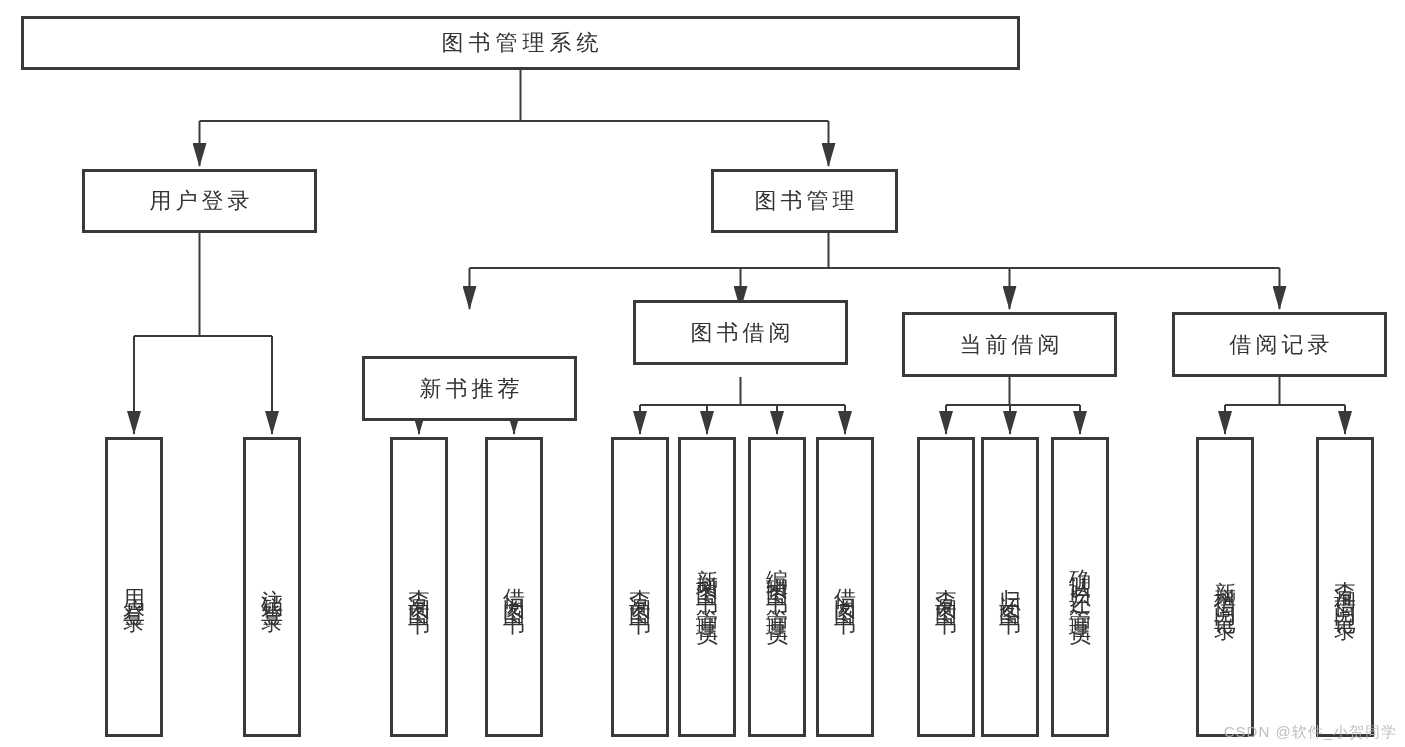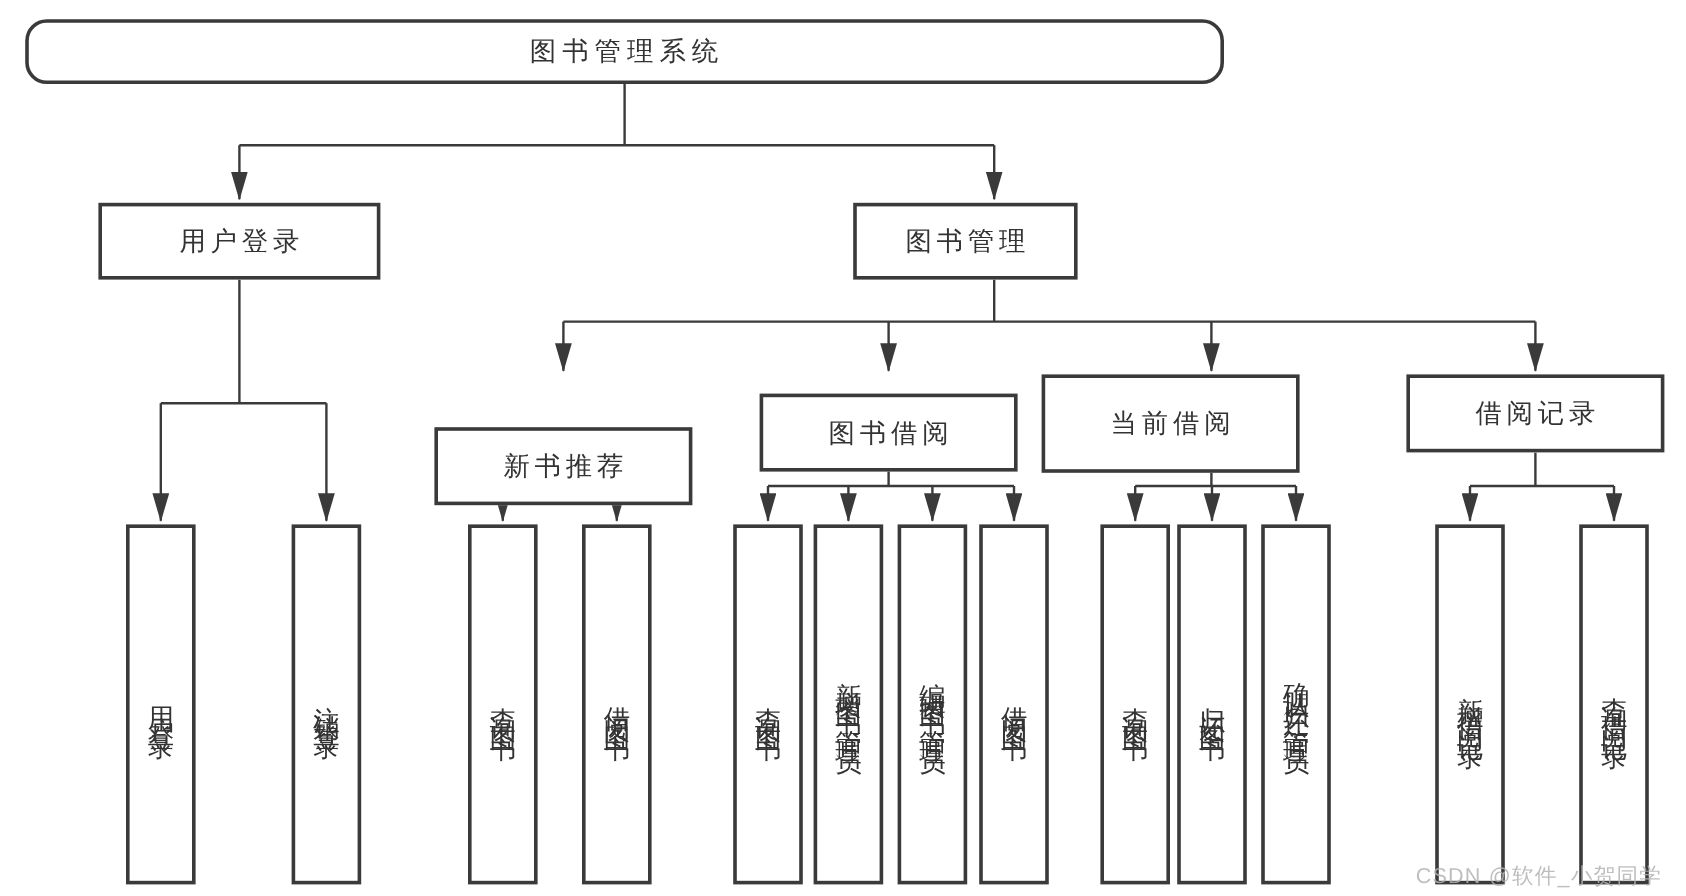--- a/index.html
+++ b/index.html
@@ -17,21 +17,21 @@
   .vbox {
     position:absolute; box-sizing:border-box; background:#ffffff;
     border:3px solid #3a3a3a; top:437px; height:300px; width:58px;
     display:flex; align-items:center; justify-content:center;
   }
   .vbox span {
     writing-mode:vertical-rl; text-orientation:mixed;
     font-size:22px; letter-spacing:8px; white-space:nowrap; line-height:1.1;
   }
   .watermark {
-    position:absolute; right:20px; bottom:5px; font-size:18px;
+    position:absolute; right:8px; bottom:5px; font-size:15px;
     color:#b3b3b3; opacity:0.85; letter-spacing:1px; white-space:nowrap;
   }
 </style>
 </head>
 <body>
 
 <div id="stage">
 
   <svg id="wires" width="1405" height="747" viewBox="0 0 1405 747">
     <defs>
@@ -69,28 +69,28 @@
       <line x1="946" y1="405" x2="946" y2="434" marker-end="url(#arw)"></line>
       <line x1="1010" y1="405" x2="1010" y2="434" marker-end="url(#arw)"></line>
       <line x1="1080" y1="405" x2="1080" y2="434" marker-end="url(#arw)"></line>
 
       <path d="M1279.5 377 V405 M1225 405 H1345"></path>
       <line x1="1225" y1="405" x2="1225" y2="434" marker-end="url(#arw)"></line>
       <line x1="1345" y1="405" x2="1345" y2="434" marker-end="url(#arw)"></line>
     </g>
   </svg>
 
-  <div class="hbox" style="left:21px; top:16px; width:999px; height:54px; letter-spacing:5px;border-radius:18px;">图书管理系统</div>
+  <div class="hbox" style="left:21px; top:16px; width:999px; height:54px; letter-spacing:5px;">图书管理系统</div>
 
   <div class="hbox" style="left:82px; top:169px; width:235px; height:64px;">用户登录</div>
   <div class="hbox" style="left:711px; top:169px; width:187px; height:64px;">图书管理</div>
 
   <div class="hbox" style="left:362px; top:312px; width:215px; height:65px;margin-top:44px;">新书推荐</div>
-  <div class="hbox" style="left:633px; top:328px; width:215px; height:65px;">图书借阅</div>
-  <div class="hbox" style="left:868px; top:312px; width:215px; height:82px;">当前借阅</div>
+  <div class="hbox" style="left:633px; top:300px; width:215px; height:65px;">图书借阅</div>
+  <div class="hbox" style="left:902px; top:312px; width:215px; height:65px;">当前借阅</div>
   <div class="hbox" style="left:1172px; top:312px; width:215px; height:65px;">借阅记录</div>
 
   <div class="vbox" style="left:105px;">
     <span>用户登录</span>
   </div>
   <div class="vbox" style="left:243px;">
     <span>注销登录</span>
   </div>
 
   <div class="vbox" style="left:390px;">

